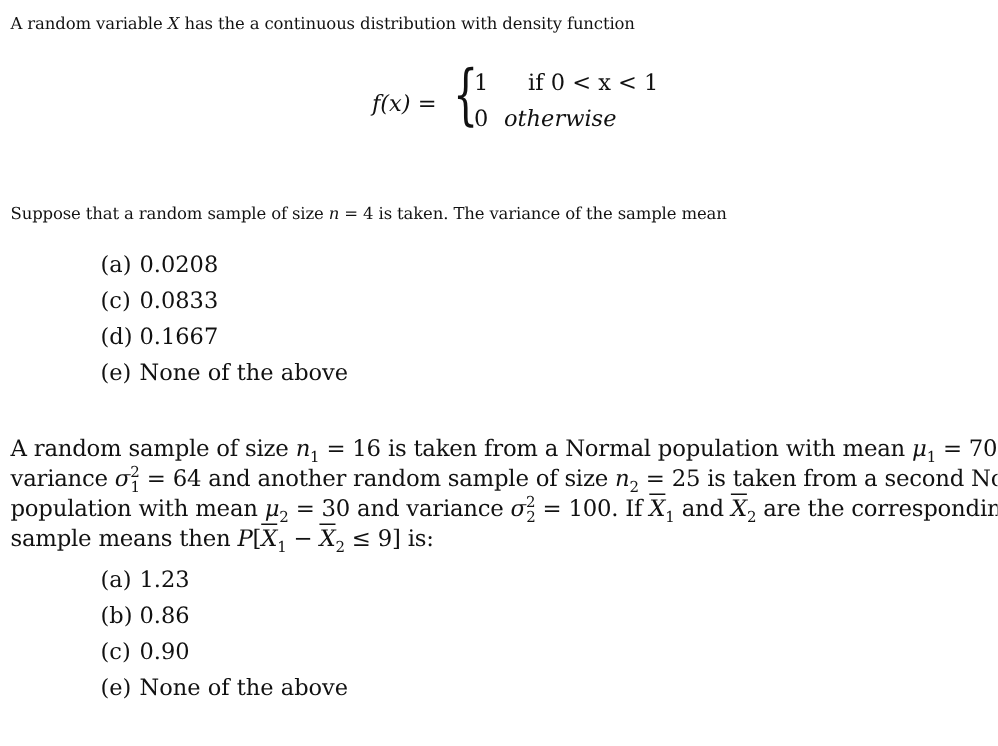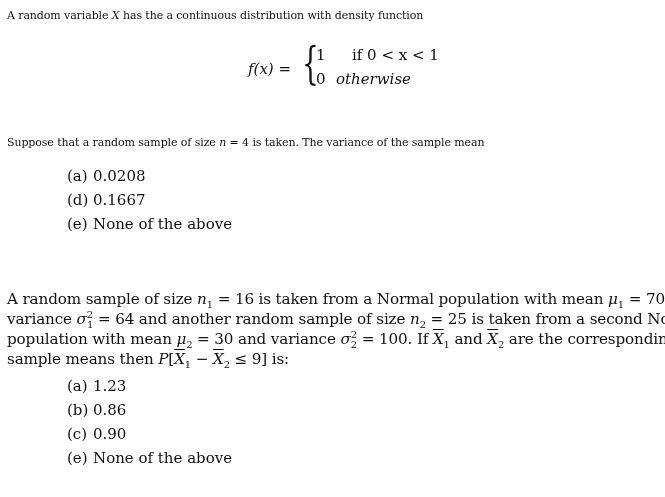--- a/index.html
+++ b/index.html
@@ -101,20 +101,21 @@
   <span class="case c2v">0</span>
   <span class="case c2c">otherwise</span>
 </div>
 
 <div class="para" style="top:136px;">
   <span>Suppose that a random sample of size </span><span class="i">n</span><span> = 4 is taken. The variance of the sample mean </span>
 </div>
 
 <div class="options" style="top:164px;">
   <div class="opt"><span class="lbl">(a)</span><span>0.0208</span></div>
+  <div class="opt"><span class="lbl">(c)</span><span>0.0833</span></div>
   <div class="opt"><span class="lbl">(d)</span><span>0.1667</span></div>
   <div class="opt"><span class="lbl">(e)</span><span>None of the above</span></div>
 </div>
 
 <div class="para2">
   <span class="ln">
     <span>A random sample of size </span><span class="i">n</span><sub>1</sub><span> = 16 is taken from a Normal population with mean </span><span class="i">μ</span><sub>1</sub><span> = 70 and</span>
   </span>
   <span class="ln">
     <span>variance </span><span class="i">σ</span><sup>2</sup><sub style="margin-left:-6px;">1</sub><span> = 64 and another random sample of size </span><span class="i">n</span><sub>2</sub><span> = 25 is taken from a second Normal</span>

